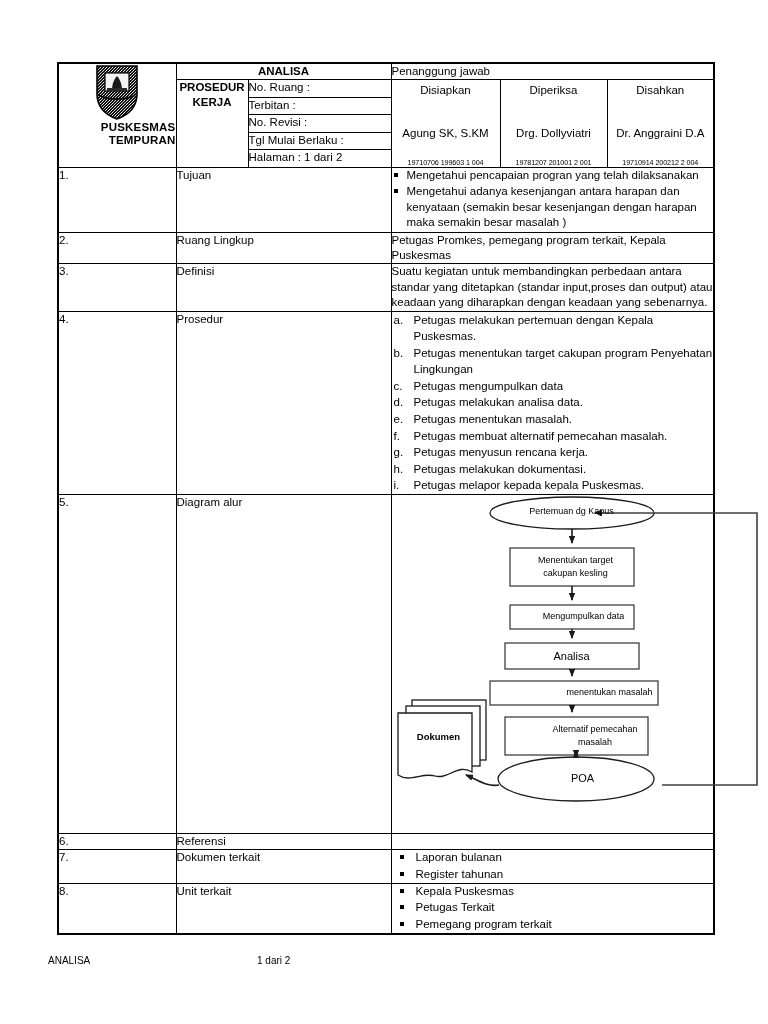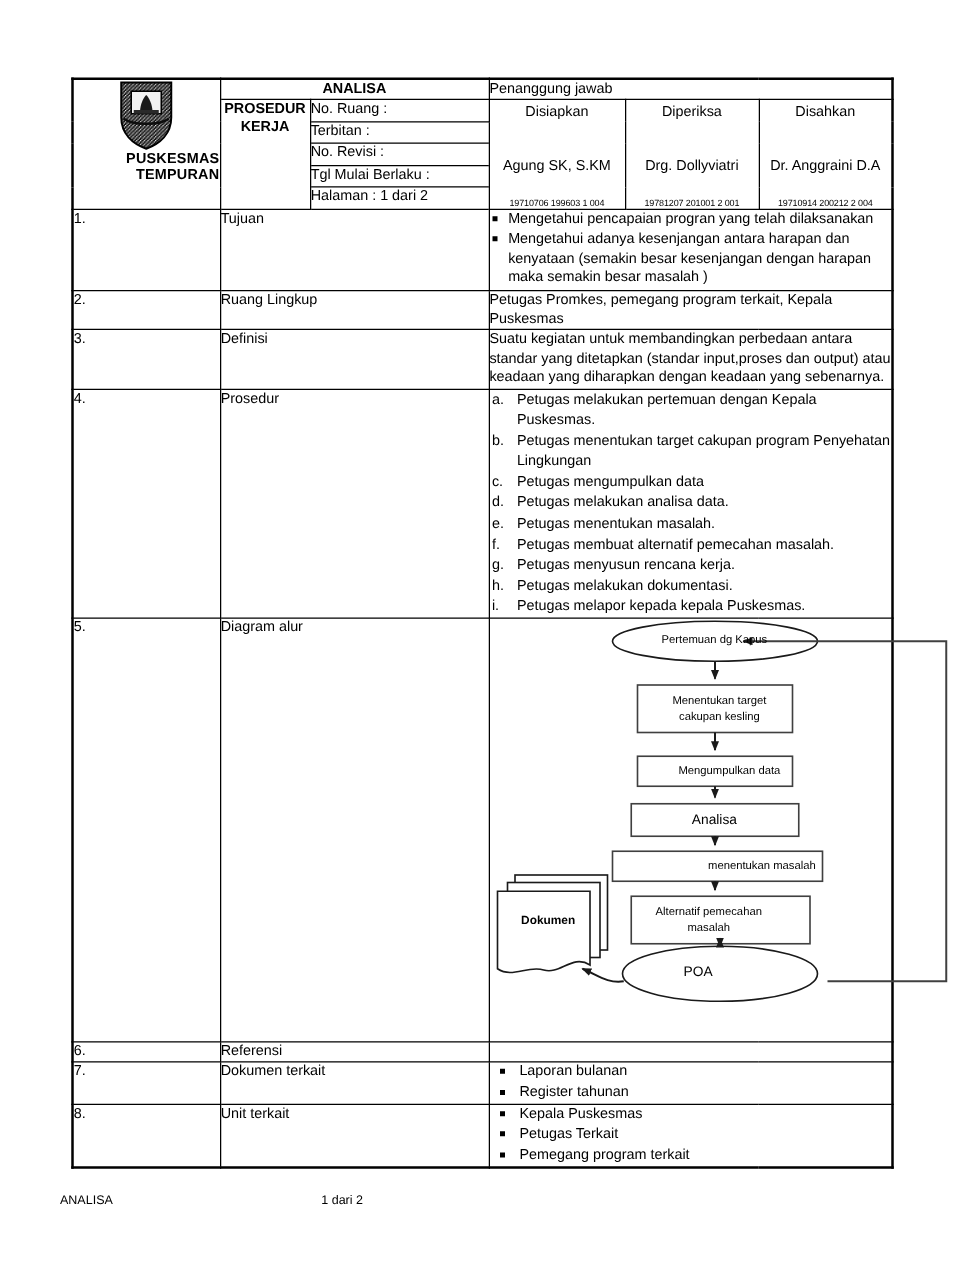--- a/index.html
+++ b/index.html
@@ -416,26 +416,26 @@
             <span>Menentukan target</span><br>
             <span>cakupan kesling</span>
           </div>
 
           <div class="node-label" style="left:118px; top:115px; width:148px;">Mengumpulkan data</div>
 
           <div class="node-label big" style="left:113px; top:153px; width:134px;">Analisa</div>
 
           <div class="node-label" style="left:98px; top:191px; width:168px;margin-left:36px;">menentukan masalah</div>
 
-          <div class="node-label" style="left:113px; top:228px; width:125px;">
+          <div class="node-label" style="left:113px; top:228px; width:125px;padding-left:28px;">
             <span>Alternatif pemecahan</span><br>
             <span>masalah</span>
           </div>
 
-          <div class="node-label big" style="left:128px; top:275px; width:78px;">POA</div>
+          <div class="node-label big" style="left:152px; top:275px; width:78px;">POA</div>
 
           <div class="node-label bold" style="left:10px; top:235px; width:74px;">Dokumen</div>
         </div>
       </td>
     </tr>
 
     <tr>
       <td class="num-cell">6.</td>
       <td class="label-cell" colspan="2">Referensi</td>
       <td class="content-cell" colspan="3">

